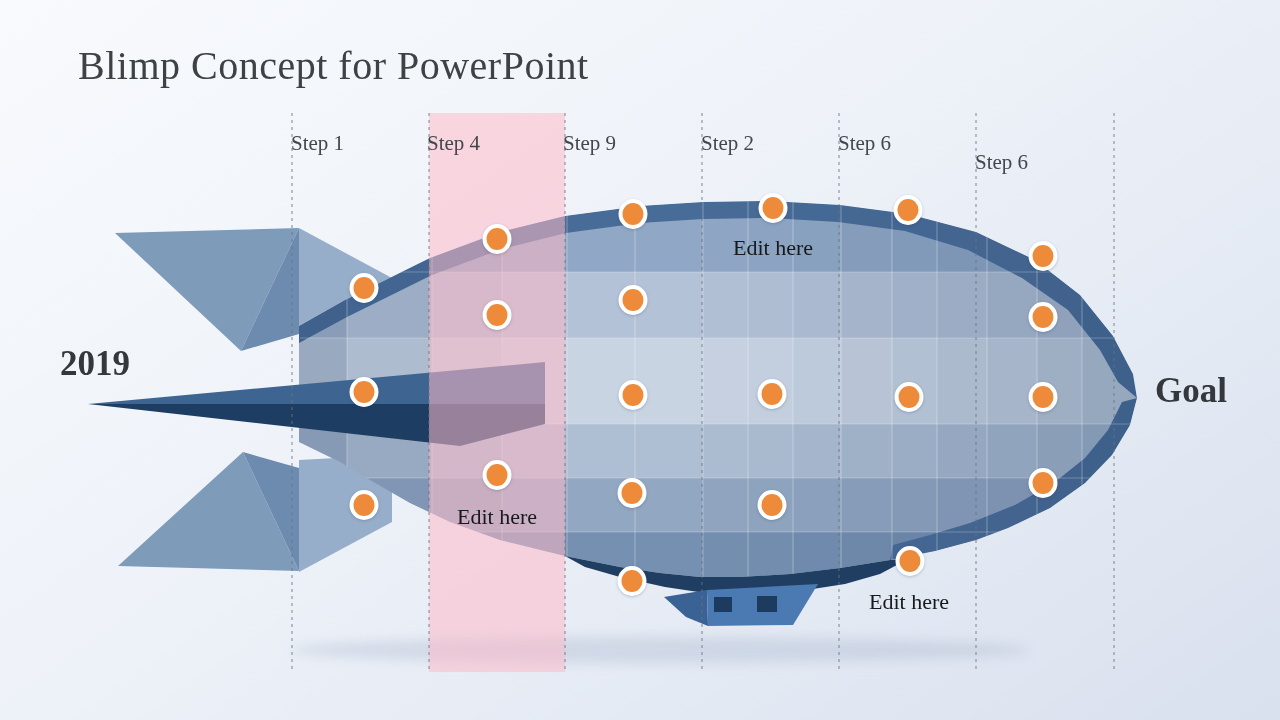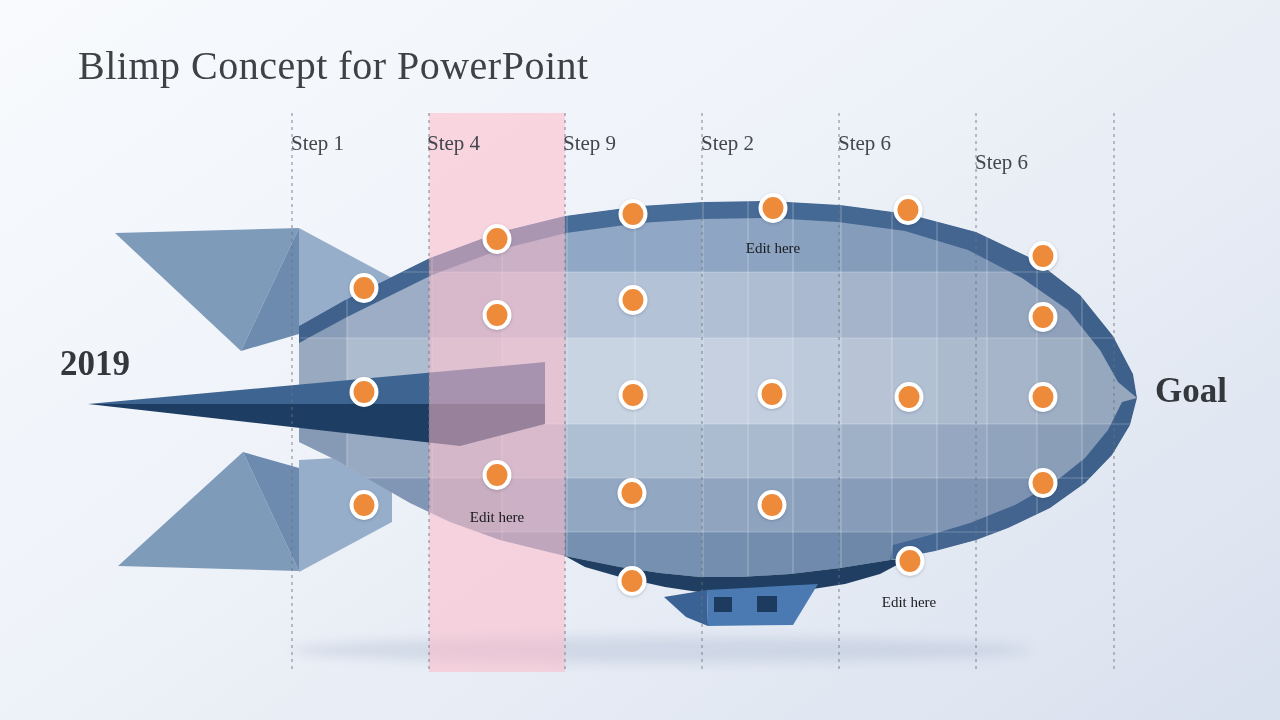--- a/index.html
+++ b/index.html
@@ -18,21 +18,21 @@
   .highlight-band{
     position:absolute;left:429px;top:113px;width:136px;height:559px;
     background:rgba(254,186,200,0.55);
   }
   .step-label{
     position:absolute;top:131px;width:140px;margin-left:-70px;
     font-size:21px;color:#43474C;
   }
   .edit-label{
     position:absolute;transform:translate(-50%,-50%);
-    font-size:15px;color:#17191C;white-space:nowrap;
+    font-size:22px;color:#17191C;white-space:nowrap;
   }
   .side-label{
     position:absolute;font-size:35px;font-weight:bold;color:#34383C;white-space:nowrap;
   }
   .marker{
     position:absolute;width:21px;height:22px;border-radius:50%;
     background:#ED8B3B;border:4px solid #FFFFFF;
     box-shadow:0 1px 3px rgba(40,60,90,0.25);
     transform:translate(-50%,-50%);
   }

